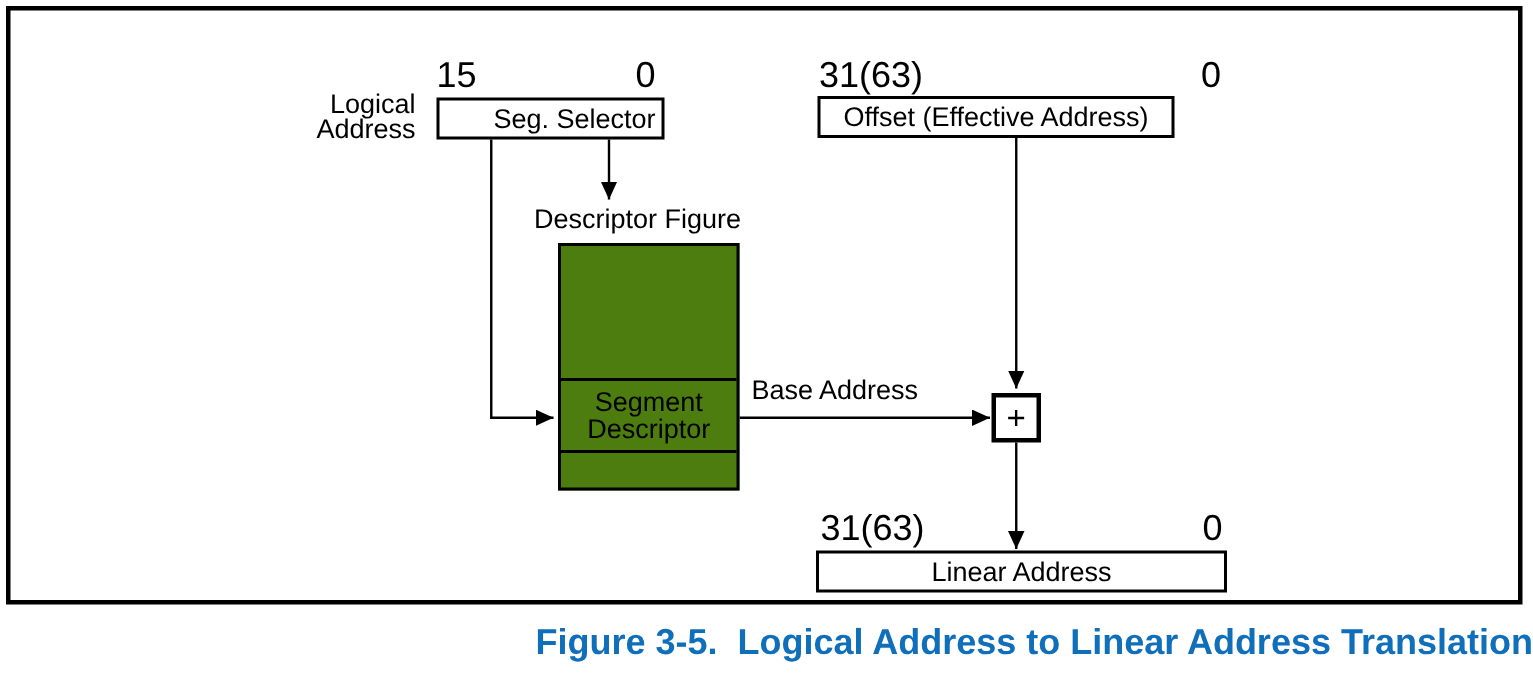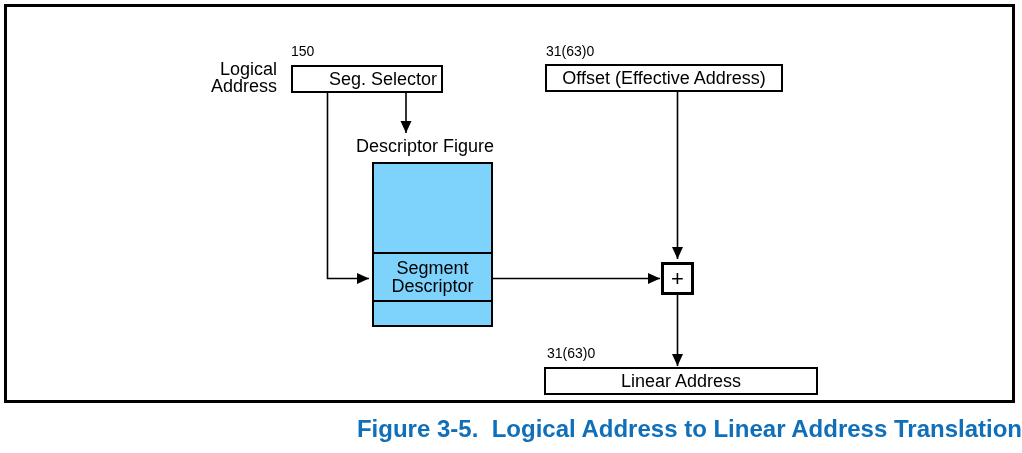--- a/index.html
+++ b/index.html
@@ -51,32 +51,33 @@
     font-size: 18px;
     line-height: 17px;
     white-space: nowrap;
   }
   .pre-line {
     white-space: pre-line;
   }
   .bits {
     position: absolute;
     display: flex;
-    font-size: 14px;
+    justify-content: space-between;
+    font-size: 24px;
     line-height: 18px;
   }
   .desc-table {
     position: absolute;
     left: 372px;
     top: 162px;
     width: 121px;
     height: 165px;
     border: 2px solid #000000;
     box-sizing: border-box;
-    background: #7dd3fc;
+    background: #4d7c0f;
     display: flex;
     flex-direction: column;
   }
   .desc-row-top { height: 88px; }
   .desc-row-mid {
     border-top: 2px solid #000000;
     border-bottom: 2px solid #000000;
     height: 50px;
     box-sizing: border-box;
     display: flex;
@@ -165,20 +166,21 @@
 
   <div class="desc-table">
     <div class="desc-row-top"></div>
     <div class="desc-row-mid pre-line">
       <span class="pre-line">Segment
 Descriptor</span>
     </div>
     <div class="desc-row-bottom"></div>
   </div>
 
+  <div class="lbl" style="left:501px; top:252px;">Base Address</div>
 
   <div class="plus-box">
     <span>+</span>
   </div>
 
   <div class="bits" style="left:547px; top:344px; width:268px;">
     <span>31(63)</span>
     <span>0</span>
   </div>
 

